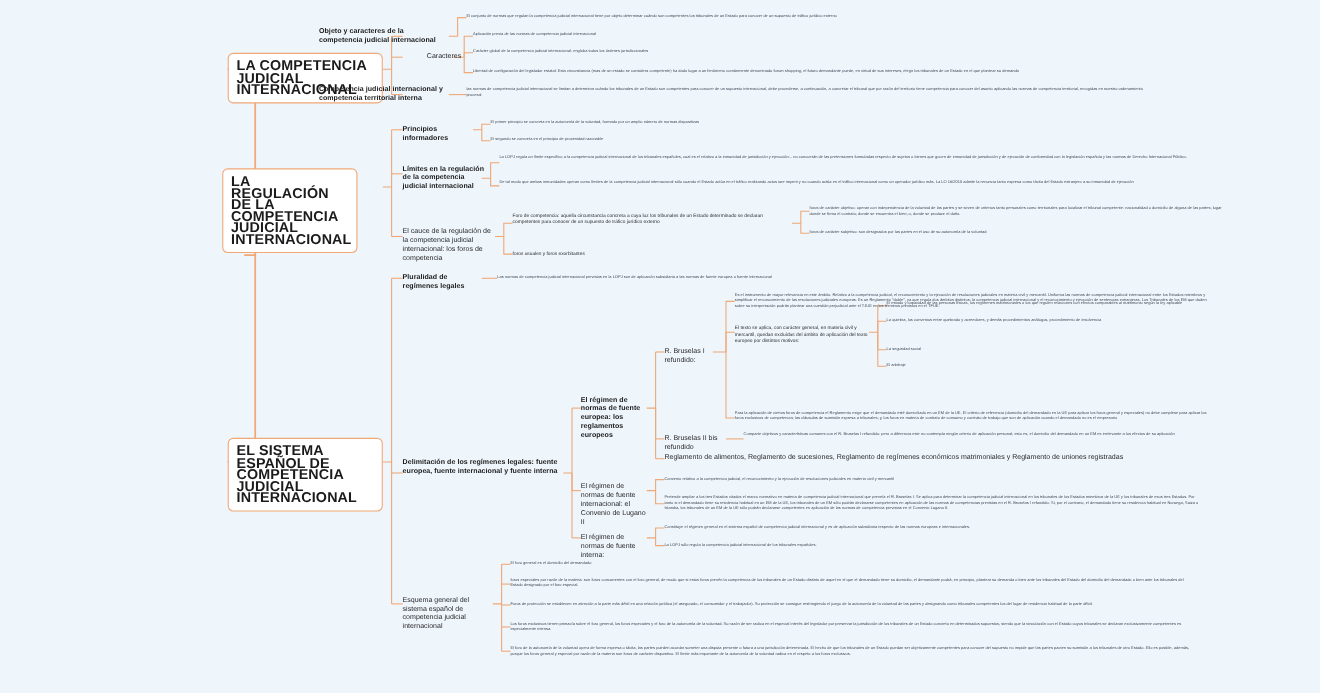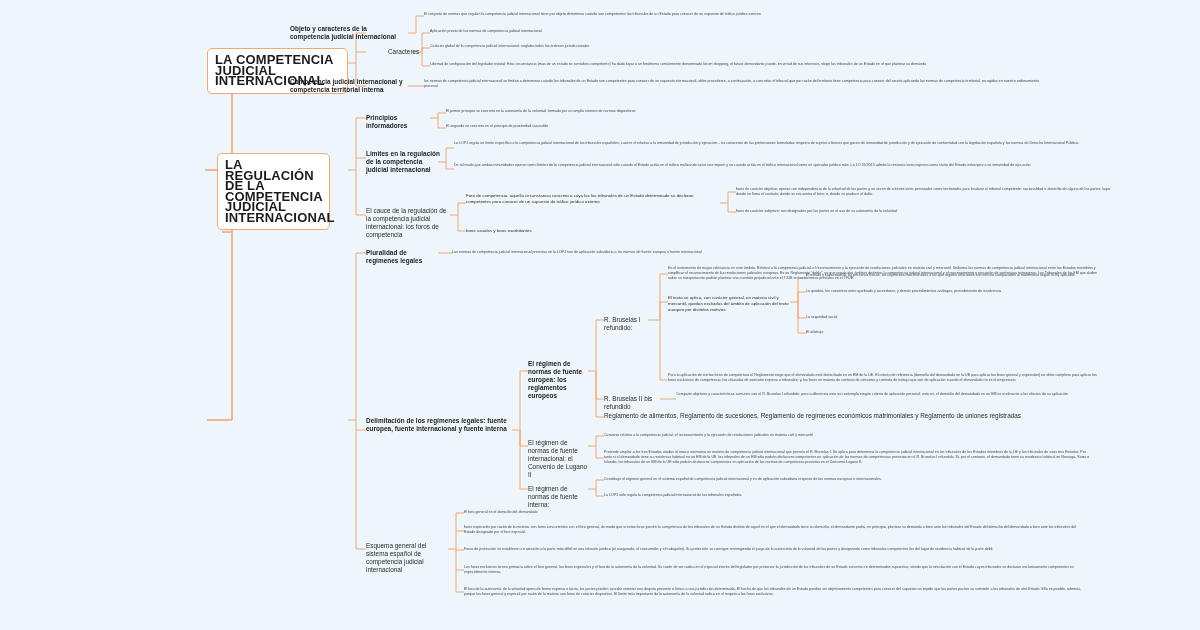--- a/index.html
+++ b/index.html
@@ -174,36 +174,37 @@
   <div class="node lvl3" style="left:424px;top:12px;width:660px;">El conjunto de normas que regulan la competencia judicial internacional tiene por objeto determinar cuándo son competentes los tribunales de un Estado para conocer de un supuesto de tráfico jurídico externo</div>
 
   <div class="node lvl2r" style="left:388px;top:48px;width:40px;">Caracteres</div>
   <div class="node lvl3" style="left:430px;top:29px;width:620px;">Aplicación previa de las normas de competencia judicial internacional</div>
   <div class="node lvl3" style="left:430px;top:44px;width:620px;">Carácter global de la competencia judicial internacional: engloba todos los órdenes jurisdiccionales</div>
   <div class="node lvl3" style="left:430px;top:62px;width:660px;">Libertad de configuración del legislador estatal: Esta circunstancia (mas de un estado se considera competente) ha dado lugar a un fenómeno comúnmente denominado forum shopping, el futuro demandante puede, en virtud de sus intereses, elegir los tribunales de un Estado en el que plantear su demanda</div>
 
   <div class="node lvl2" style="left:290px;top:78px;width:118px;">Competencia judicial internacional y competencia territorial interna</div>
   <div class="node lvl3" style="left:424px;top:79px;width:620px;">las normas de competencia judicial internacional se limitan a determinar cuándo los tribunales de un Estado son competentes para conocer de un supuesto internacional, debe procederse, a continuación, a concretar el tribunal que por razón del territorio tiene competencia para conocer del asunto aplicando las normas de competencia territorial, recogidas en nuestro ordenamiento procesal</div>
 
-  <div class="node lvl1" style="left:217px;top:153px;width:113px;">LA REGULACIÓN DE LA COMPETENCIA JUDICIAL INTERNACIONAL</div>
+  <div class="node lvl1" style="left:202px;top:153px;width:123px;">LA REGULACIÓN DE LA COMPETENCIA JUDICIAL INTERNACIONAL</div>
 
   <div class="node lvl2" style="left:366px;top:114px;width:66px;">Principios informadores</div>
   <div class="node lvl3" style="left:446px;top:109px;width:600px;">El primer principio se concreta en la autonomía de la voluntad, formado por un amplio número de normas dispositivas</div>
   <div class="node lvl3" style="left:446px;top:124px;width:600px;">El segundo se concreta en el principio de proximidad razonable</div>
 
   <div class="node lvl2" style="left:366px;top:150px;width:76px;">Límites en la regulación de la competencia judicial internacional</div>
   <div class="node lvl3" style="left:454px;top:141px;width:640px;">La LOPJ regula un límite específico a la competencia judicial internacional de los tribunales españoles, cual es el relativo a la inmunidad de jurisdicción y ejecución... no conocerán de las pretensiones formuladas respecto de sujetos o bienes que gocen de inmunidad de jurisdicción y de ejecución de conformidad con la legislación española y las normas de Derecho Internacional Público.</div>
   <div class="node lvl3" style="left:454px;top:163px;width:640px;">De tal modo que ambas inmunidades operan como límites de la competencia judicial internacional sólo cuando el Estado actúa en el tráfico realizando actos iure imperii y no cuando actúa en el tráfico internacional como un operador jurídico más. La LO 16/2015 admite la renuncia tanto expresa como tácita del Estado extranjero a su inmunidad de ejecución</div>
 
   <div class="node lvl2r" style="left:366px;top:207px;width:86px;">El cauce de la regulación de la competencia judicial internacional: los foros de competencia</div>
   <div class="node lvl3c" style="left:466px;top:193px;width:250px;">Foro de competencia: aquella circunstancia concreta a cuya luz los tribunales de un Estado determinado se declaran competentes para conocer de un supuesto de tráfico jurídico externo</div>
   <div class="node lvl3" style="left:736px;top:187px;width:380px;">foros de carácter objetivo: operan con independencia de la voluntad de las partes y se sirven de criterios tanto personales como territoriales para localizar el tribunal competente: nacionalidad o domicilio de alguna de las partes; lugar donde se firma el contrato; donde se encuentra el bien; o, donde se produce el daño.</div>
   <div class="node lvl3" style="left:736px;top:209px;width:380px;">foros de carácter subjetivo: son designados por las partes en el uso de su autonomía de la voluntad</div>
   <div class="node lvl3c" style="left:466px;top:228px;width:250px;">foros usuales y foros exorbitantes</div>
 
+  <div class="node lvl1" style="left:207px;top:398px;width:141px;">EL SISTEMA ESPAÑOL DE COMPETENCIA JUDICIAL INTERNACIONAL</div>
 
   <div class="node lvl2" style="left:366px;top:249px;width:74px;">Pluralidad de regímenes legales</div>
   <div class="node lvl3" style="left:452px;top:250px;width:560px;">Las normas de competencia judicial internacional previstas en la LOPJ son de aplicación subsidiaria a las normas de fuente europea o fuente internacional</div>
 
   <div class="node lvl2" style="left:366px;top:417px;width:146px;">Delimitación de los regímenes legales: fuente europea, fuente internacional y fuente interna</div>
 
   <div class="node lvl2" style="left:528px;top:360px;width:62px;">El régimen de normas de fuente europea: los reglamentos europeos</div>
 
   <div class="node lvl2r" style="left:604px;top:316px;width:46px;">R. Bruselas I refundido:</div>
   <div class="node lvl3" style="left:668px;top:266px;width:430px;">Es el instrumento de mayor relevancia en este ámbito. Relativo a la competencia judicial, el reconocimiento y la ejecución de resoluciones judiciales en materia civil y mercantil. Uniforma las normas de competencia judicial internacional entre los Estados miembros y simplificar el reconocimiento de las resoluciones judiciales europeas. Es un Reglamento "doble", ya que regula dos ámbitos distintos: la competencia judicial internacional y el reconocimiento y ejecución de sentencias extranjeras. Los Tribunales de los EM que duden sobre su interpretación podrán plantear una cuestión prejudicial ante el TJUE en los términos previstos en el TFUE.</div>

